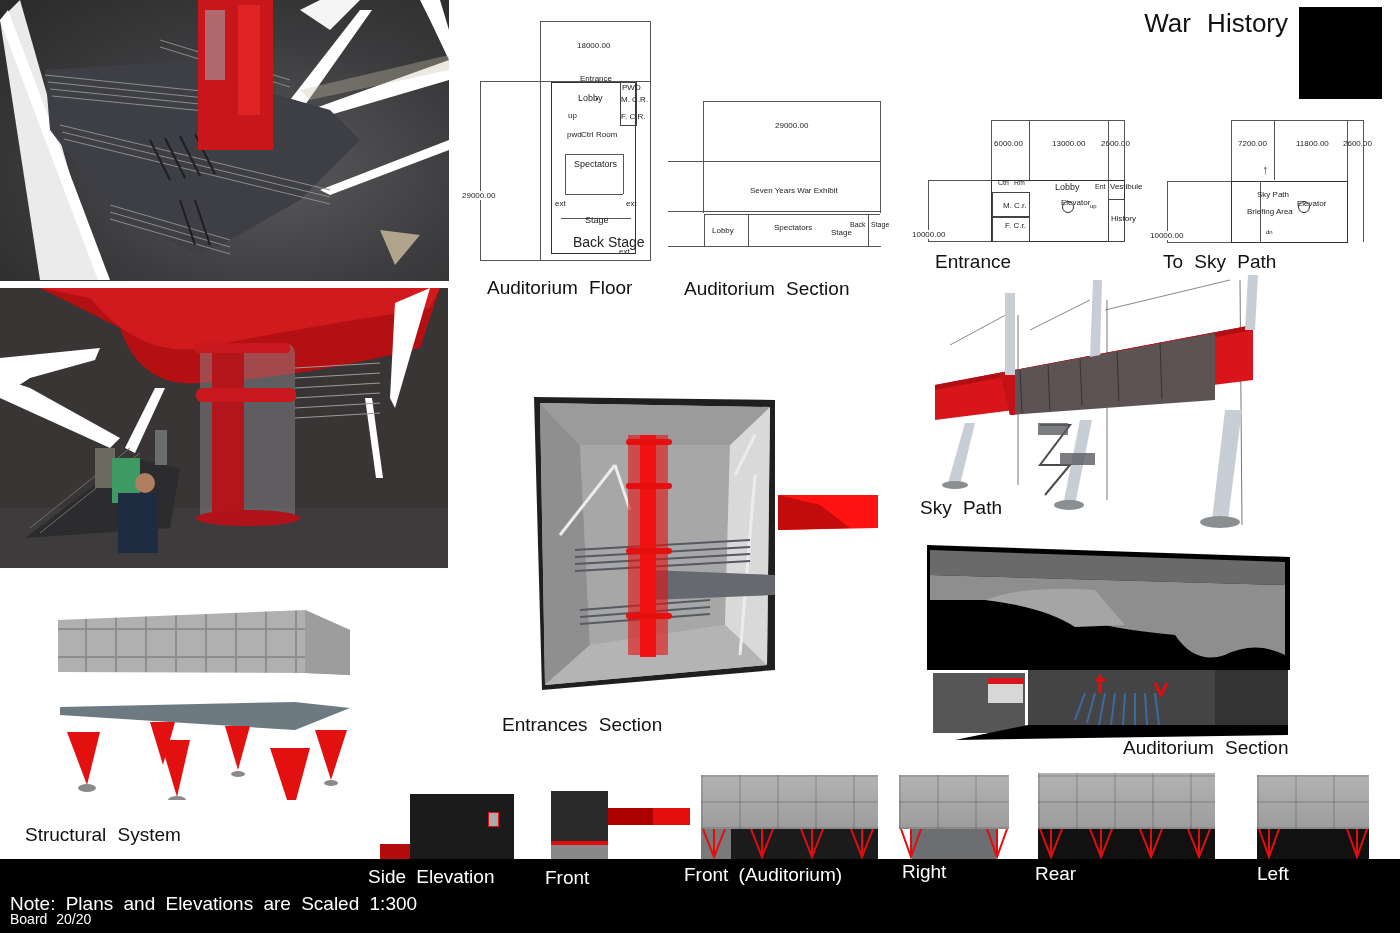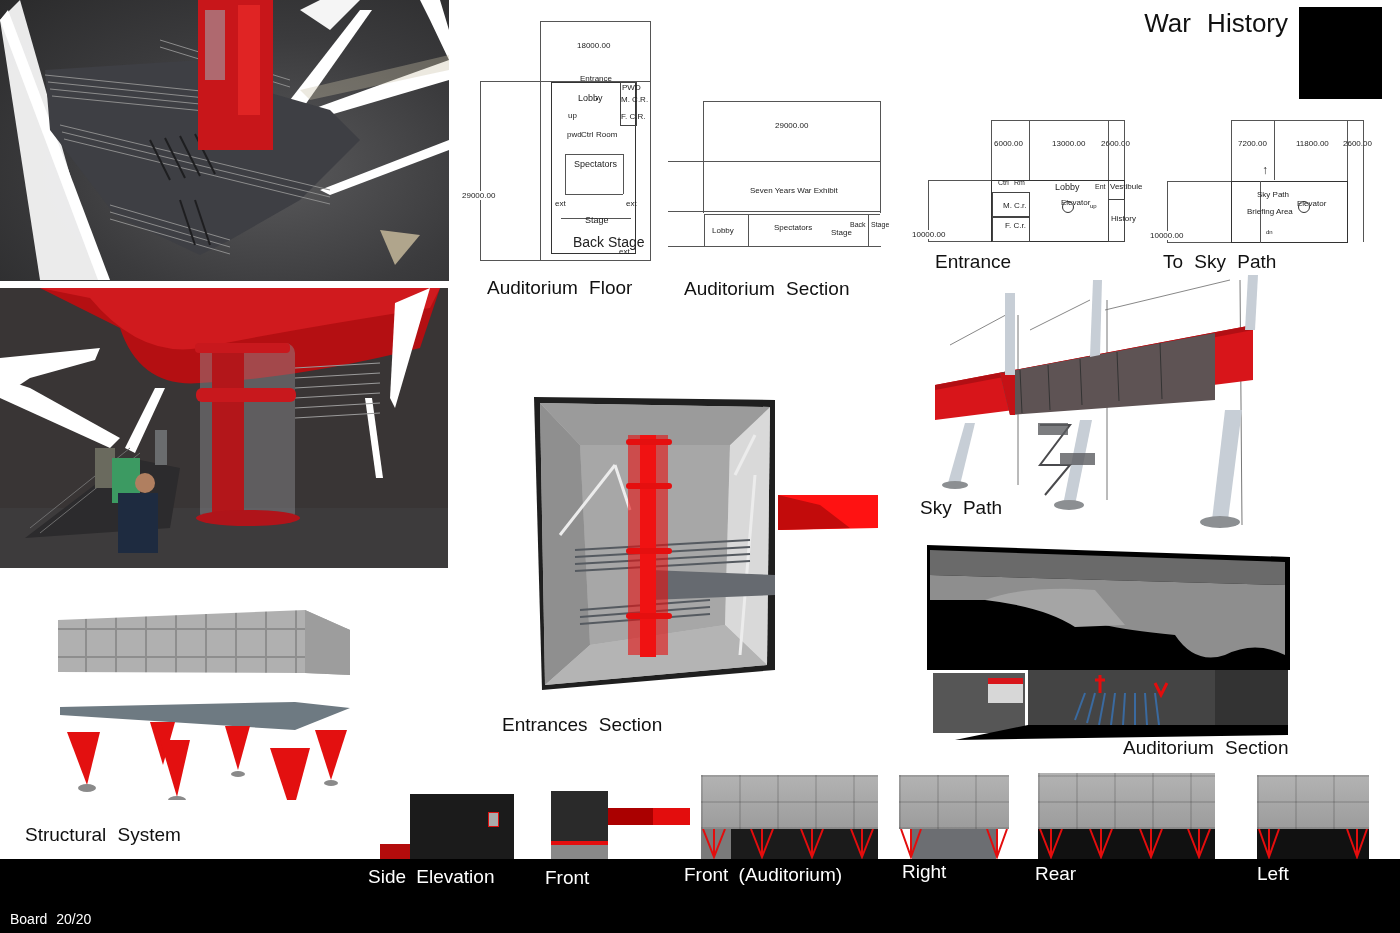--- a/index.html
+++ b/index.html
@@ -415,14 +415,15 @@
   </g>
 </svg>
 
 <div class="abs bottom-bar">
   <div class="bar-lbl" style="left:368px;top:7px;">Side Elevation</div>
   <div class="bar-lbl" style="left:545px;top:8px;">Front</div>
   <div class="bar-lbl" style="left:684px;top:5px;">Front (Auditorium)</div>
   <div class="bar-lbl" style="left:902px;top:2px;">Right</div>
   <div class="bar-lbl" style="left:1035px;top:4px;">Rear</div>
   <div class="bar-lbl" style="left:1257px;top:4px;">Left</div>
+  <div class="bar-lbl" style="left:10px;top:34px;">Note: Plans and Elevations are Scaled 1:300</div>
   <div class="bar-lbl" style="left:10px;top:53px;font-size:14px;line-height:14px;">Board 20/20</div>
 </div>
 
 </body></html>

